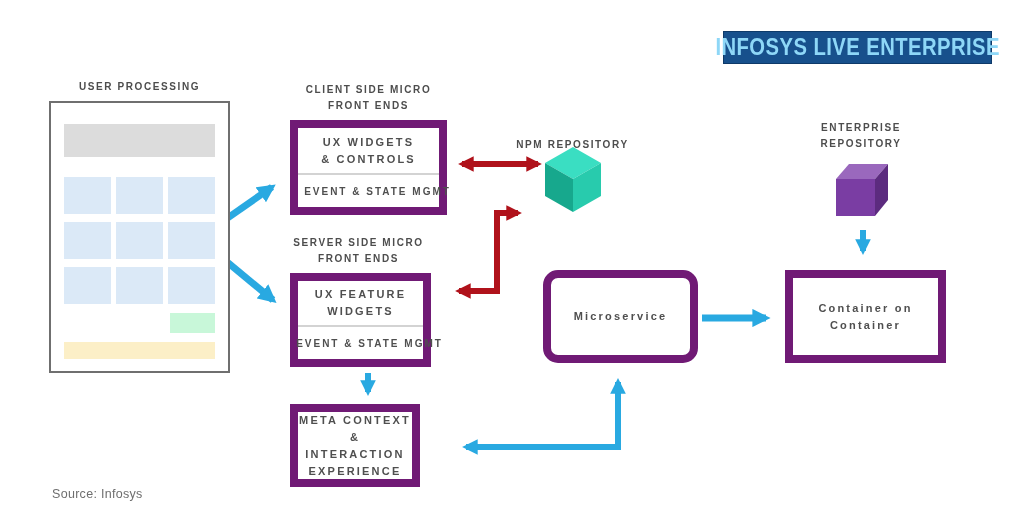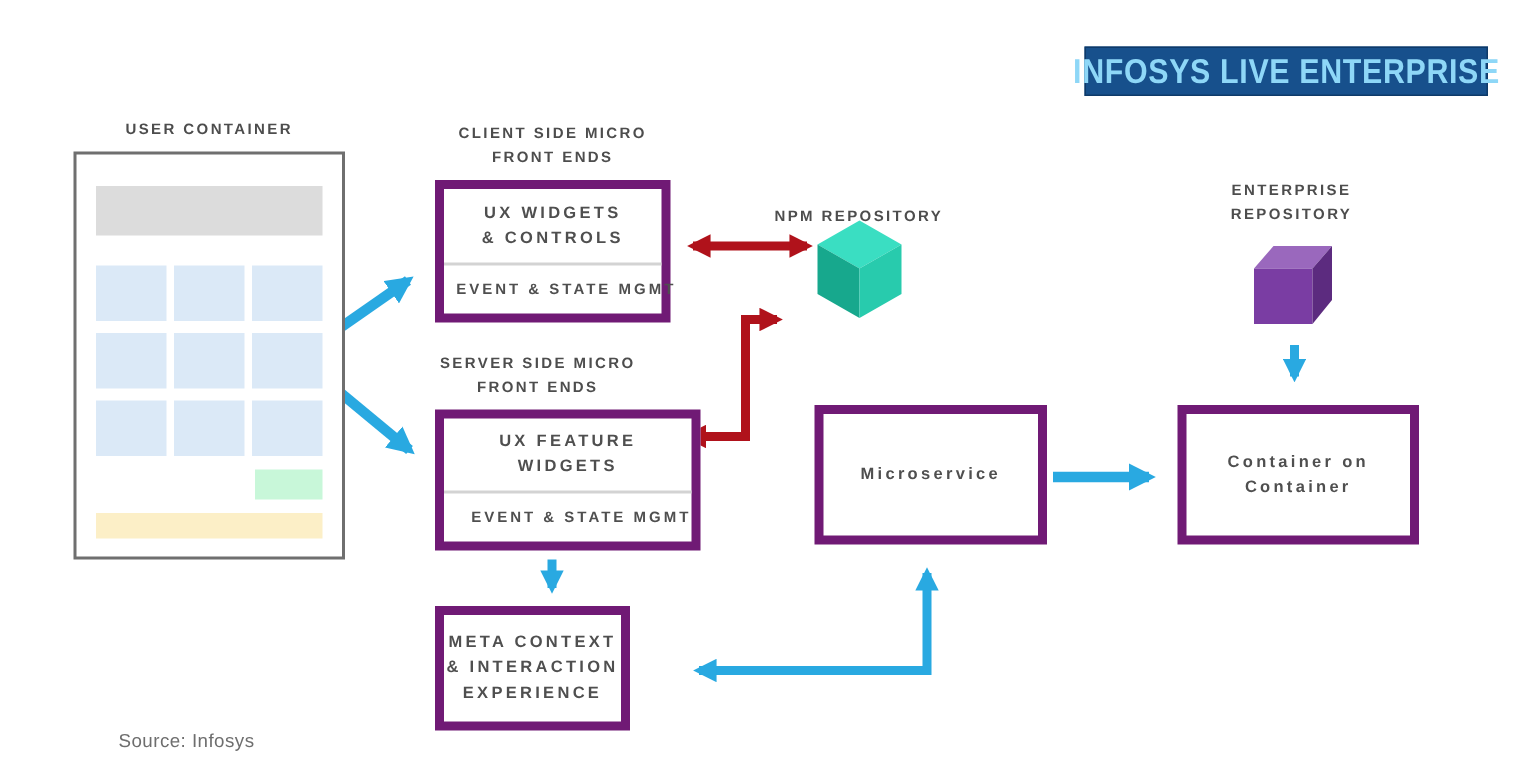--- a/index.html
+++ b/index.html
@@ -14,21 +14,21 @@
   }
   .banner span{
     display:inline-block;transform:scaleX(0.88);white-space:nowrap;
     color:#8ed7f7;font-size:23px;font-weight:700;letter-spacing:0.5px;
   }
   .diagram-label{
     position:absolute;font-size:10px;font-weight:600;letter-spacing:1.6px;
     color:#4d4d4d;text-align:center;line-height:16px;white-space:nowrap;
   }
   .obox{
-    position:absolute;background:#fff;border:6px solid #701a75;
+    position:absolute;background:#fff;border:8px solid #701a75;
     display:flex;flex-direction:column;box-sizing:border-box;
   }
   .obox-main{
     flex:1;display:flex;flex-direction:column;align-items:center;justify-content:center;
     font-size:11px;font-weight:600;letter-spacing:2.2px;color:#4f4f4f;line-height:17px;text-align:center;
   }
   .obox-sub{
     height:32px;border-top:2px solid #d3d3d3;display:flex;align-items:center;justify-content:center;
     font-size:10px;font-weight:600;letter-spacing:2px;color:#4f4f4f;white-space:nowrap;padding-left:18px;
   }
@@ -39,21 +39,21 @@
   .mock-header{position:absolute;left:13px;top:21px;width:151px;height:33px;background:#dcdcdc;}
   .mock-grid{
     position:absolute;left:13px;top:74px;width:151px;
     display:grid;grid-template-columns:repeat(3,1fr);column-gap:5px;row-gap:8px;
   }
   .mock-cell{height:37px;background:#dbe9f7;}
   .mock-green{position:absolute;left:119px;top:210px;width:45px;height:20px;background:#c8f7d9;}
   .mock-yellow{position:absolute;left:13px;top:239px;width:151px;height:17px;background:#fcefc7;}
   .cube{position:absolute;}
   .source{
-    position:absolute;left:52px;top:487px;font-size:12.5px;color:#6e6e6e;letter-spacing:0.3px;margin-left:27px;
+    position:absolute;left:52px;top:487px;font-size:12.5px;color:#6e6e6e;letter-spacing:0.3px;
   }
 </style>
 </head>
 <body>
 
 <div class="canvas">
 
   <svg class="arrows">
     <defs>
       <marker id="mb-end" viewBox="0 0 10 10" refX="7.5" refY="5" markerWidth="2.6" markerHeight="2.6" orient="auto" markerUnits="strokeWidth">
@@ -84,21 +84,21 @@
 
     <line x1="702" y1="318" x2="766" y2="318" stroke="#29a9e1" stroke-width="7" marker-end="url(#mb-end)"></line>
 
     <line x1="863" y1="230" x2="863" y2="251" stroke="#29a9e1" stroke-width="6" marker-end="url(#mb-end)"></line>
   </svg>
 
   <div class="banner">
     <span>INFOSYS LIVE ENTERPRISE</span>
   </div>
 
-  <div class="diagram-label" style="left:49px;top:79px;width:181px;">USER CONTAINER</div>
+  <div class="diagram-label" style="left:49px;top:79px;width:181px;">USER PROCESSING</div>
   <div class="mock">
     <div class="mock-header"></div>
     <div class="mock-grid">
       <div class="mock-cell"></div>
       <div class="mock-cell"></div>
       <div class="mock-cell"></div>
       <div class="mock-cell"></div>
       <div class="mock-cell"></div>
       <div class="mock-cell"></div>
       <div class="mock-cell"></div>
@@ -118,21 +118,21 @@
       <div>UX WIDGETS</div>
       <div>&amp; CONTROLS</div>
     </div>
     <div class="obox-sub">EVENT &amp; STATE MGMT</div>
   </div>
 
   <div class="diagram-label" style="left:280px;top:235px;width:157px;">
     <div>SERVER SIDE MICRO</div>
     <div>FRONT ENDS</div>
   </div>
-  <div class="obox" style="left:290px;top:273px;width:177px;height:94px;">
+  <div class="obox" style="left:290px;top:273px;width:141px;height:94px;">
     <div class="obox-main">
       <div>UX FEATURE</div>
       <div>WIDGETS</div>
     </div>
     <div class="obox-sub">EVENT &amp; STATE MGMT</div>
   </div>
 
   <div class="diagram-label" style="left:495px;top:137px;width:155px;">NPM REPOSITORY</div>
   <svg class="cube" style="left:541px;top:144px;" width="64" height="70" viewBox="0 0 64 70">
     <polygon points="32,3 60,19 32,35 4,19" fill="#3adec2"></polygon>
@@ -143,21 +143,21 @@
   <div class="diagram-label" style="left:795px;top:120px;width:132px;">
     <div>ENTERPRISE</div>
     <div>REPOSITORY</div>
   </div>
   <svg class="cube" style="left:836px;top:163px;" width="56" height="54" viewBox="0 0 56 54">
     <polygon points="0,16 13,1 52,1 39,16" fill="#9a68bd"></polygon>
     <polygon points="0,16 39,16 39,53 0,53" fill="#7a3da3"></polygon>
     <polygon points="39,16 52,1 52,37 39,53" fill="#5c2b7f"></polygon>
   </svg>
 
-  <div class="obox" style="left:543px;top:270px;width:155px;height:93px;">
+  <div class="obox" style="left:543px;top:270px;width:155px;height:93px;border-radius:15px;">
     <div class="obox-main">Microservice</div>
   </div>
 
   <div class="obox" style="left:785px;top:270px;width:161px;height:93px;">
     <div class="obox-main">
       <div>Container on</div>
       <div>Container</div>
     </div>
   </div>
 

